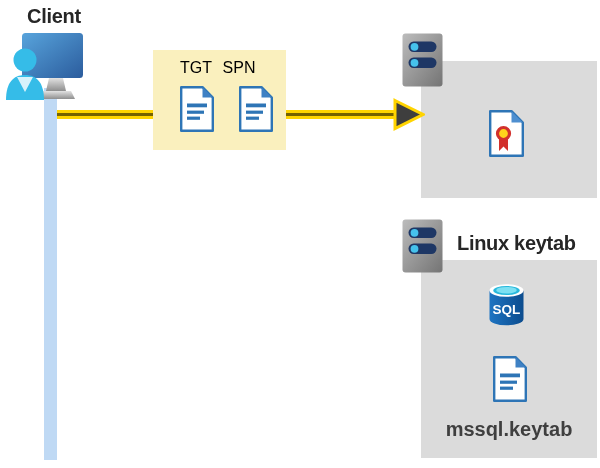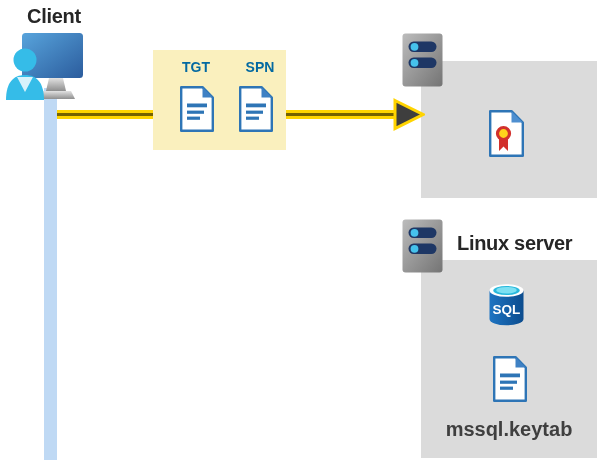--- a/index.html
+++ b/index.html
@@ -2,32 +2,32 @@
 <html><head>
 <meta charset="utf-8">
 <style>
   html,body { margin:0; padding:0; background:#ffffff; }
   #canvas {
     position:relative; width:600px; height:468px; background:#ffffff;
     font-family:"Liberation Sans", sans-serif; overflow:hidden;
   }
   .abs { position:absolute; }
   .title { font-weight:700; font-size:20px; color:#262626; line-height:25px; letter-spacing:-0.3px; }
-  .small-label { font-size:14px; color:#0369a1;font-weight:bold; }
+  .small-label { font-size:16px; color:#000000; }
   .file-label { font-size:20px; color:#3f3f3f; }
 
   #client-label   { left:27px;  top:4px; }
   #client-icon    { left:2px;   top:30px; z-index:2; }
   #client-line    { left:44px;  top:88px; width:13px; height:372px; z-index:0; }
   #request-arrow  { left:57px;  top:98px; z-index:3; }
 
   #token-panel    { left:153px; top:50px; width:133px; height:100px; z-index:4; }
   .tok-label      { position:absolute; top:9px; width:36px; text-align:center; }
   #tgt-label      { left:25px; }
-  #spn-label      { left:89px; }
+  #spn-label      { left:68px; }
   .tok-doc        { position:absolute; top:36px; }
   #tgt-doc        { left:26px; }
   #spn-doc        { left:85px; }
 
   .gray-box       { background:#dbdbdb; width:176px; left:421px; z-index:1; }
   #dc-box         { top:61px;  height:137px; }
   #linux-box      { top:260px; height:198px; }
   #dc-server-icon    { left:402px; top:33px;  z-index:2; }
   #linux-server-icon { left:402px; top:219px; z-index:2; }
   #dc-title       { left:455px; top:6px;  width:112px; }
@@ -126,21 +126,21 @@
   <div id="linux-box" class="abs gray-box"></div>
 
   <svg id="linux-server-icon" class="abs" width="41" height="54" viewBox="0 0 41 54">
     <rect x="0.5" y="0.5" width="40" height="53" rx="3" fill="url(#gsrv)"></rect>
     <rect x="6.5" y="8.5" width="28" height="10.5" rx="5.2" fill="#1e3765"></rect>
     <circle cx="12.5" cy="13.8" r="3.9" fill="#46c2ec"></circle>
     <rect x="6.5" y="24.5" width="28" height="10.5" rx="5.2" fill="#1e3765"></rect>
     <circle cx="12.5" cy="29.8" r="3.9" fill="#46c2ec"></circle>
   </svg>
 
-  <div id="linux-title" class="abs title">Linux server</div>
+  <div id="linux-title" class="abs title">Linux keytab</div>
 
   <svg id="sql-icon" class="abs" width="37" height="44" viewBox="0 0 37 44">
     <path d="M1.5,7.5 L1.5,36 A17,6.3 0 0 0 35.5,36 L35.5,7.5 Z" fill="url(#gsql)"></path>
     <ellipse cx="18.5" cy="7.5" rx="17" ry="6.3" fill="#ffffff"></ellipse>
     <ellipse cx="18.5" cy="7.5" rx="13.2" ry="4.6" fill="#28b8dc"></ellipse>
     <ellipse cx="18.5" cy="7.2" rx="10.3" ry="3.3" fill="#7ce0f2"></ellipse>
     <text class="sql-text" x="18.5" y="31" text-anchor="middle">SQL</text>
   </svg>
 
   <svg id="keytab-doc" class="abs" width="36" height="46" viewBox="0 0 36 46">

